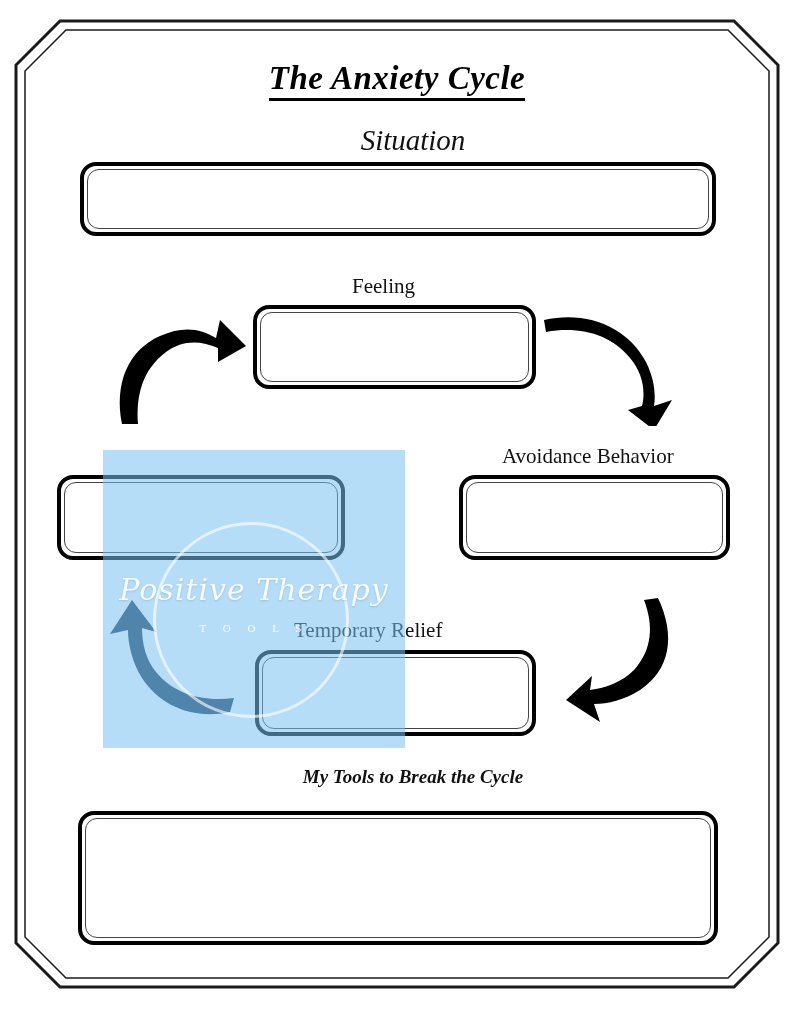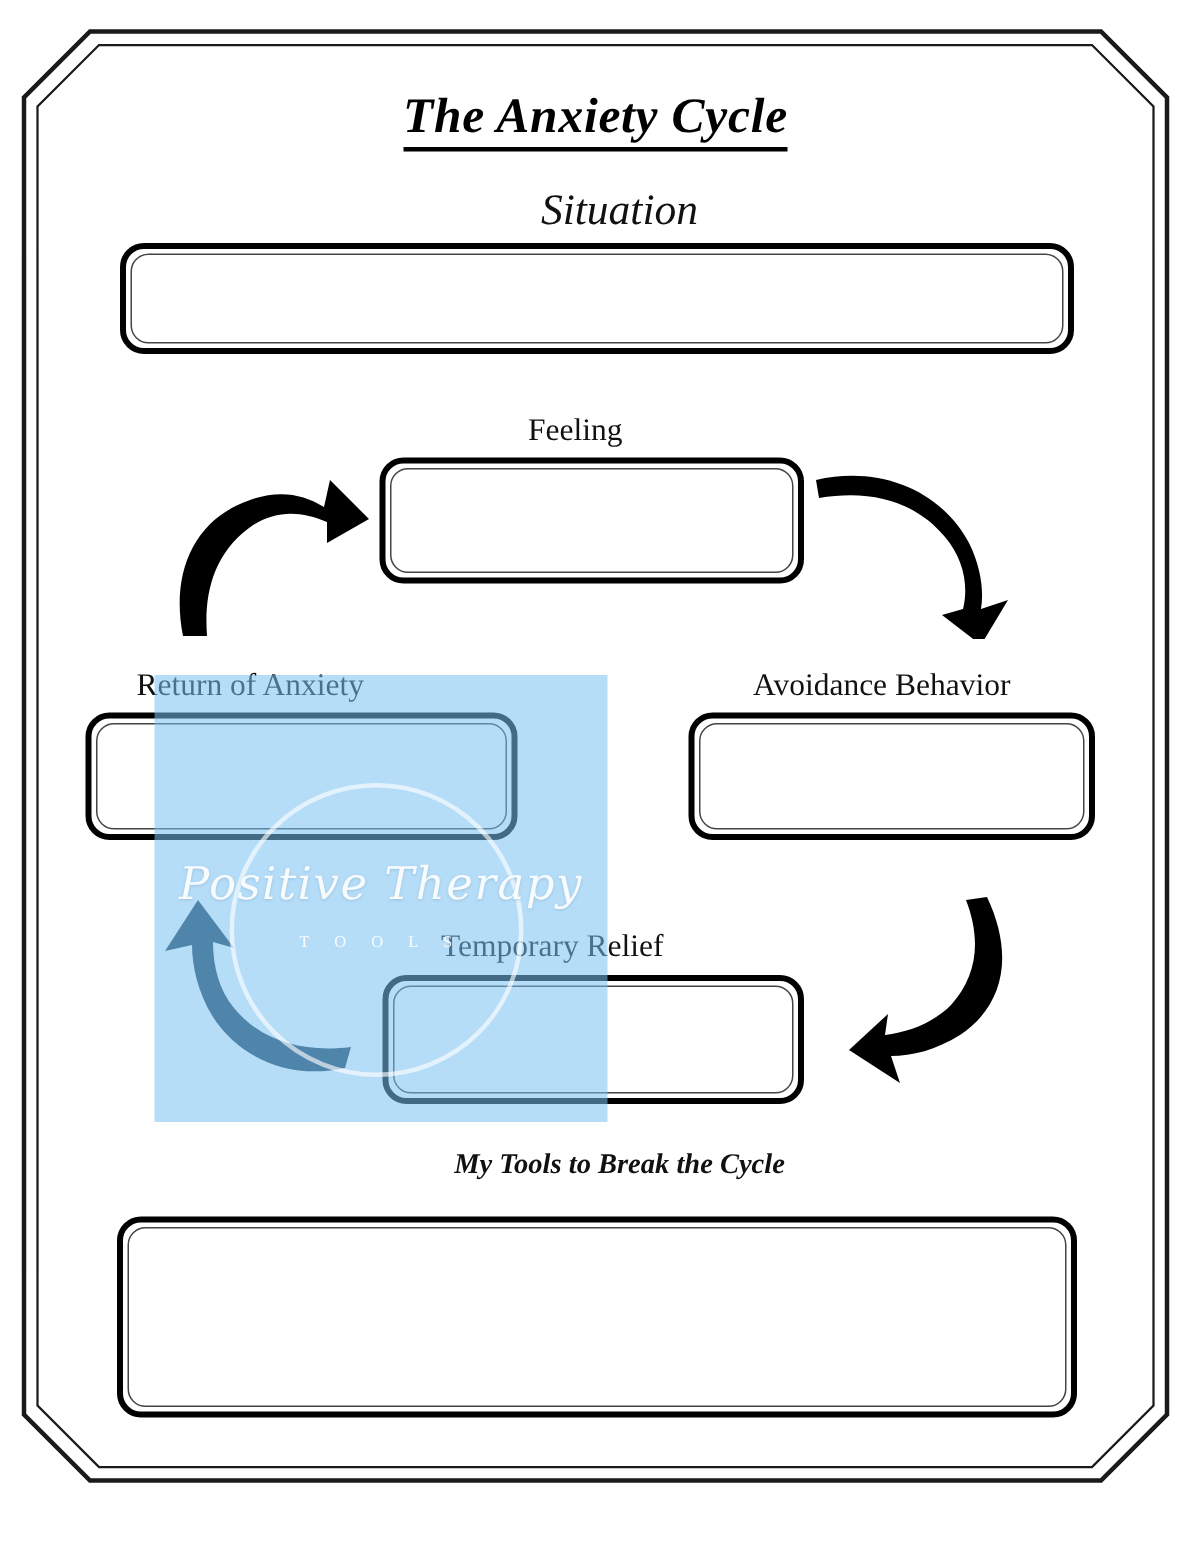--- a/index.html
+++ b/index.html
@@ -181,21 +181,20 @@
 
   <div class="section-heading heading-situation">Situation</div>
   <div class="answer-box box-situation"></div>
 
   <div class="box-label label-feeling">Feeling</div>
   <div class="answer-box box-feeling"></div>
 
   <div class="box-label label-avoid">Avoidance Behavior</div>
   <div class="answer-box box-avoidance"></div>
 
-  <div class="box-label label-return">Return of Anxiety</div>
   <div class="answer-box box-return"></div>
 
   <div class="box-label label-temporary">Temporary Relief</div>
   <div class="answer-box box-temporary"></div>
 
   <div class="arrow arrow-top-left">
     <svg width="140" height="120" viewBox="0 0 140 120">
       <path d="M14 118 C6 78 20 44 52 30 C74 20 92 22 108 32
                L112 14 L138 40 L110 56 L110 42
                C92 34 74 34 58 46 C34 64 28 90 30 118 Z" fill="#000000"></path>

